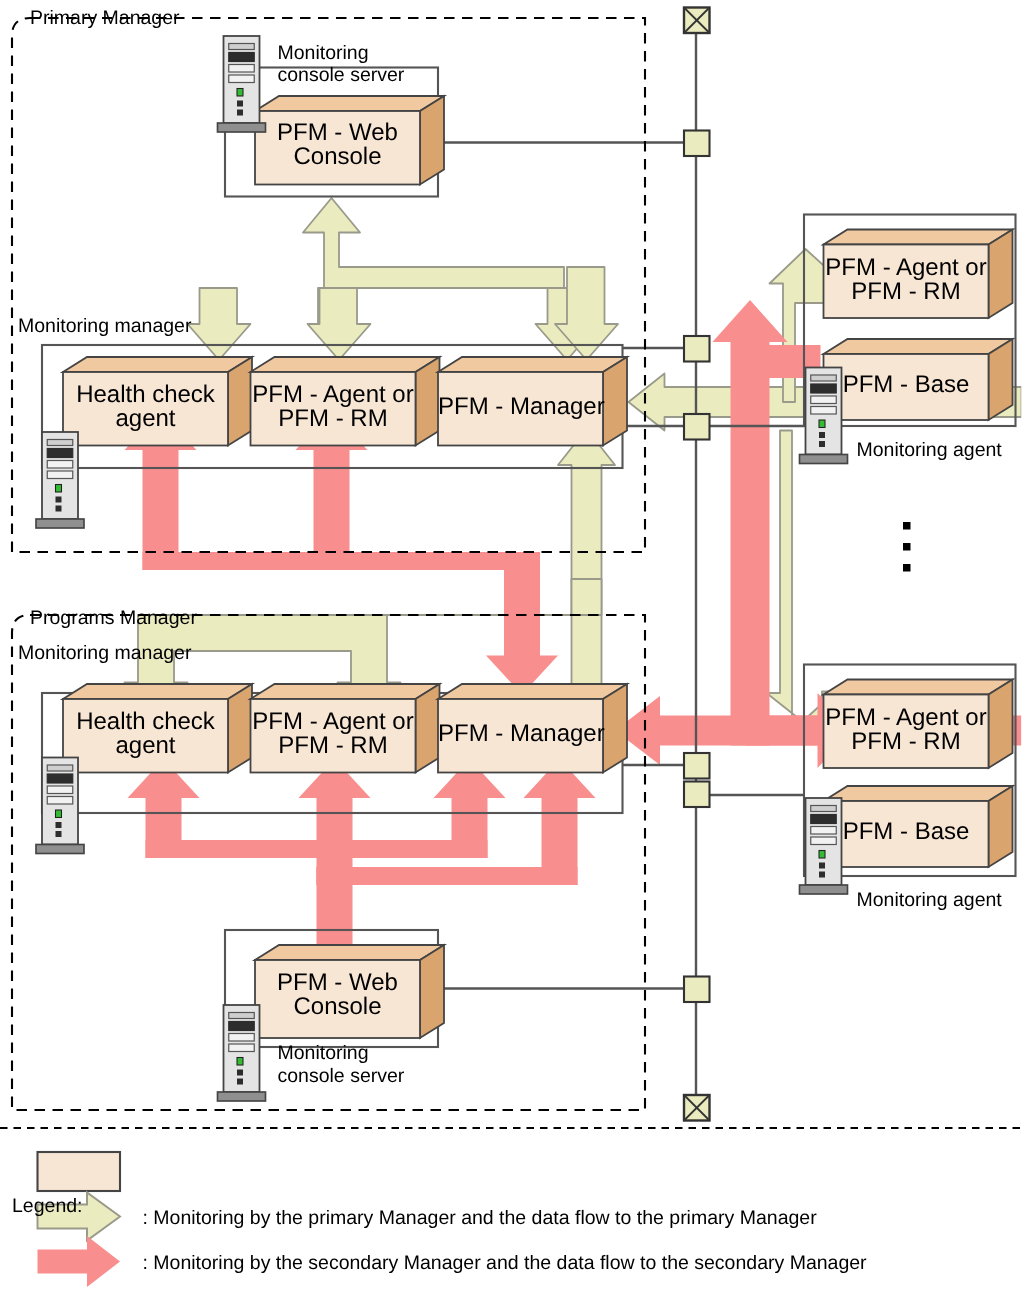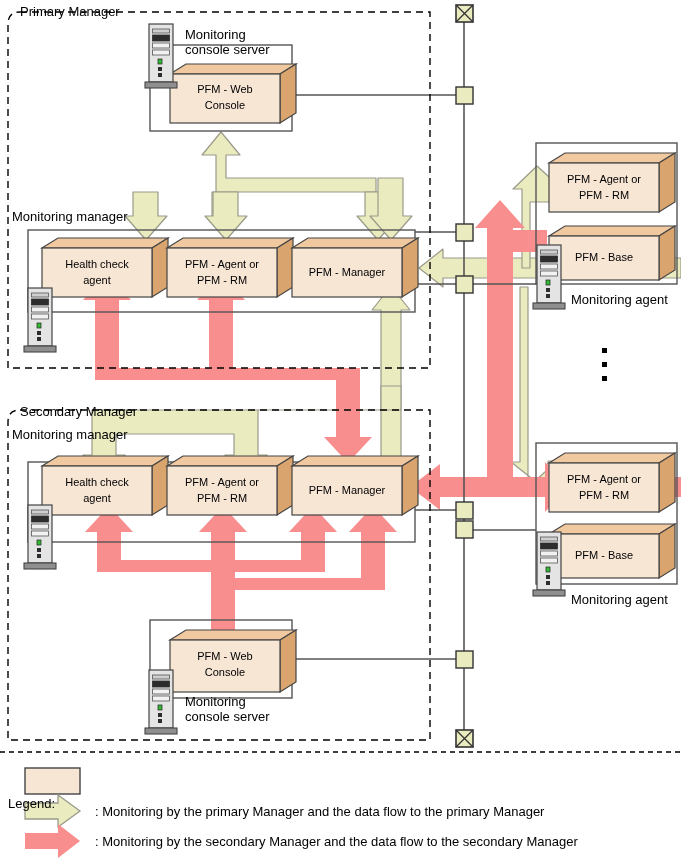--- a/index.html
+++ b/index.html
@@ -1,20 +1,20 @@
 <!DOCTYPE html>
 <html><head>
 <meta charset="utf-8">
 <style>
   html,body{margin:0;padding:0;background:#fff;}
   body{font-family:"Liberation Sans",sans-serif;}
   #stage{position:relative;width:681px;height:861px;background:#fff;overflow:hidden;}
   svg{position:absolute;left:0;top:0;width:681px;height:861px;}
   .lbl{position:absolute;font-family:"Liberation Sans",sans-serif;font-size:13px;color:#000;white-space:pre;line-height:15px;}
-  .boxtext{position:absolute;font-family:"Liberation Sans",sans-serif;font-size:11px;color:#000;text-align:center;line-height:16px;white-space:pre;}
+  .boxtext{position:absolute;font-family:"Liberation Sans",sans-serif;font-size:16px;color:#000;text-align:center;line-height:16px;white-space:pre;}
   .legtext{position:absolute;font-family:"Liberation Sans",sans-serif;font-size:13px;color:#000;white-space:pre;}
 </style>
 </head>
 <body>
 
 <div id="stage">
 
 <svg viewBox="0 0 681 861" xmlns="http://www.w3.org/2000/svg">
   <defs>
     <g id="pc-icon">
@@ -222,21 +222,21 @@
   </g>
 
   <g>
     <rect x="25" y="768" width="55" height="26" fill="#f8e6d5" stroke="#444" stroke-width="1.4"></rect>
     <path d="M25,803 L58,803 L58,795 L80,811 L58,827 L58,819 L25,819 Z" fill="#ebebc0" stroke="#9a9a8a" stroke-width="1.3"></path>
     <path d="M25,833 L58,833 L58,824 L80,841 L58,858 L58,849 L25,849 Z" fill="#f98e8e" stroke="none"></path>
   </g>
 </svg>
 
 <div class="lbl" style="left:20px;top:4px;">Primary Manager</div>
-<div class="lbl" style="left:20px;top:404px;">Secondary Manager</div>
+<div class="lbl" style="left:20px;top:404px;">Programs Manager</div>
 <div class="lbl" style="left:12px;top:209px;">Monitoring manager</div>
 <div class="lbl" style="left:12px;top:427px;">Monitoring manager</div>
 <div class="lbl" style="left:185px;top:27px;">Monitoring
 console server</div>
 <div class="lbl" style="left:185px;top:694px;">Monitoring
 console server</div>
 <div class="lbl" style="left:571px;top:292px;">Monitoring agent</div>
 <div class="lbl" style="left:571px;top:592px;">Monitoring agent</div>
 
 <div class="boxtext" style="left:170px;top:81px;width:110px;">PFM - Web

